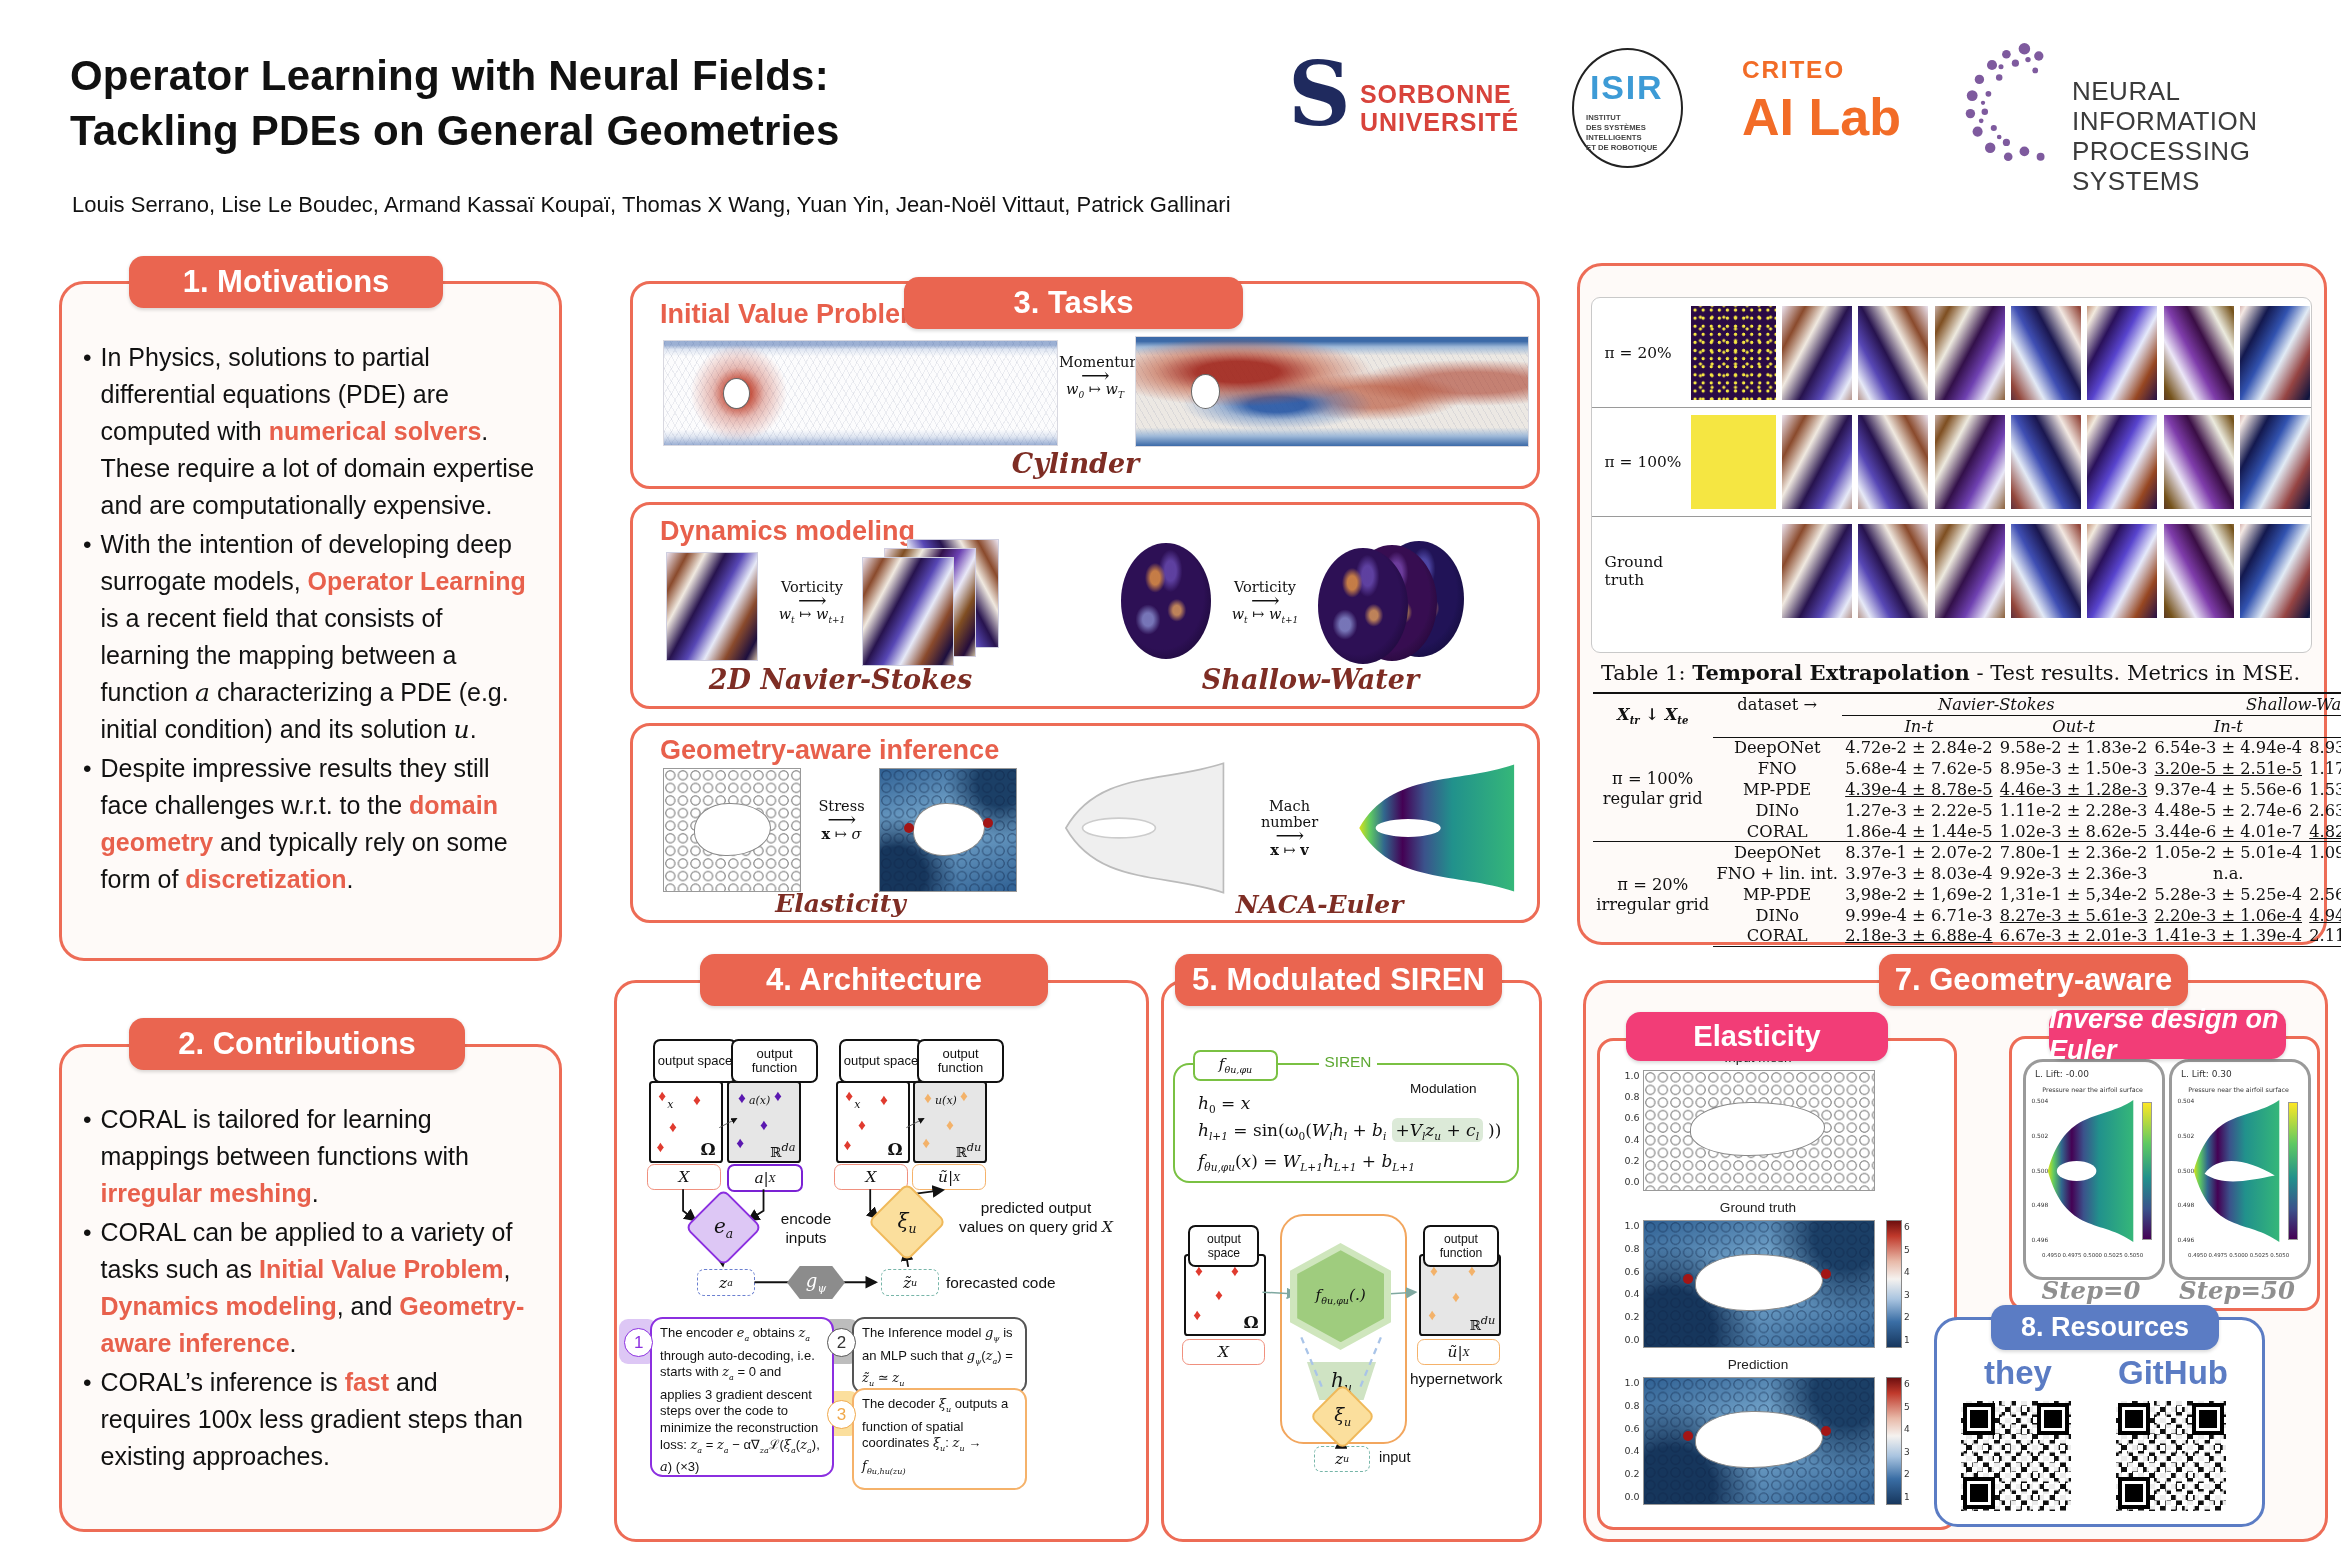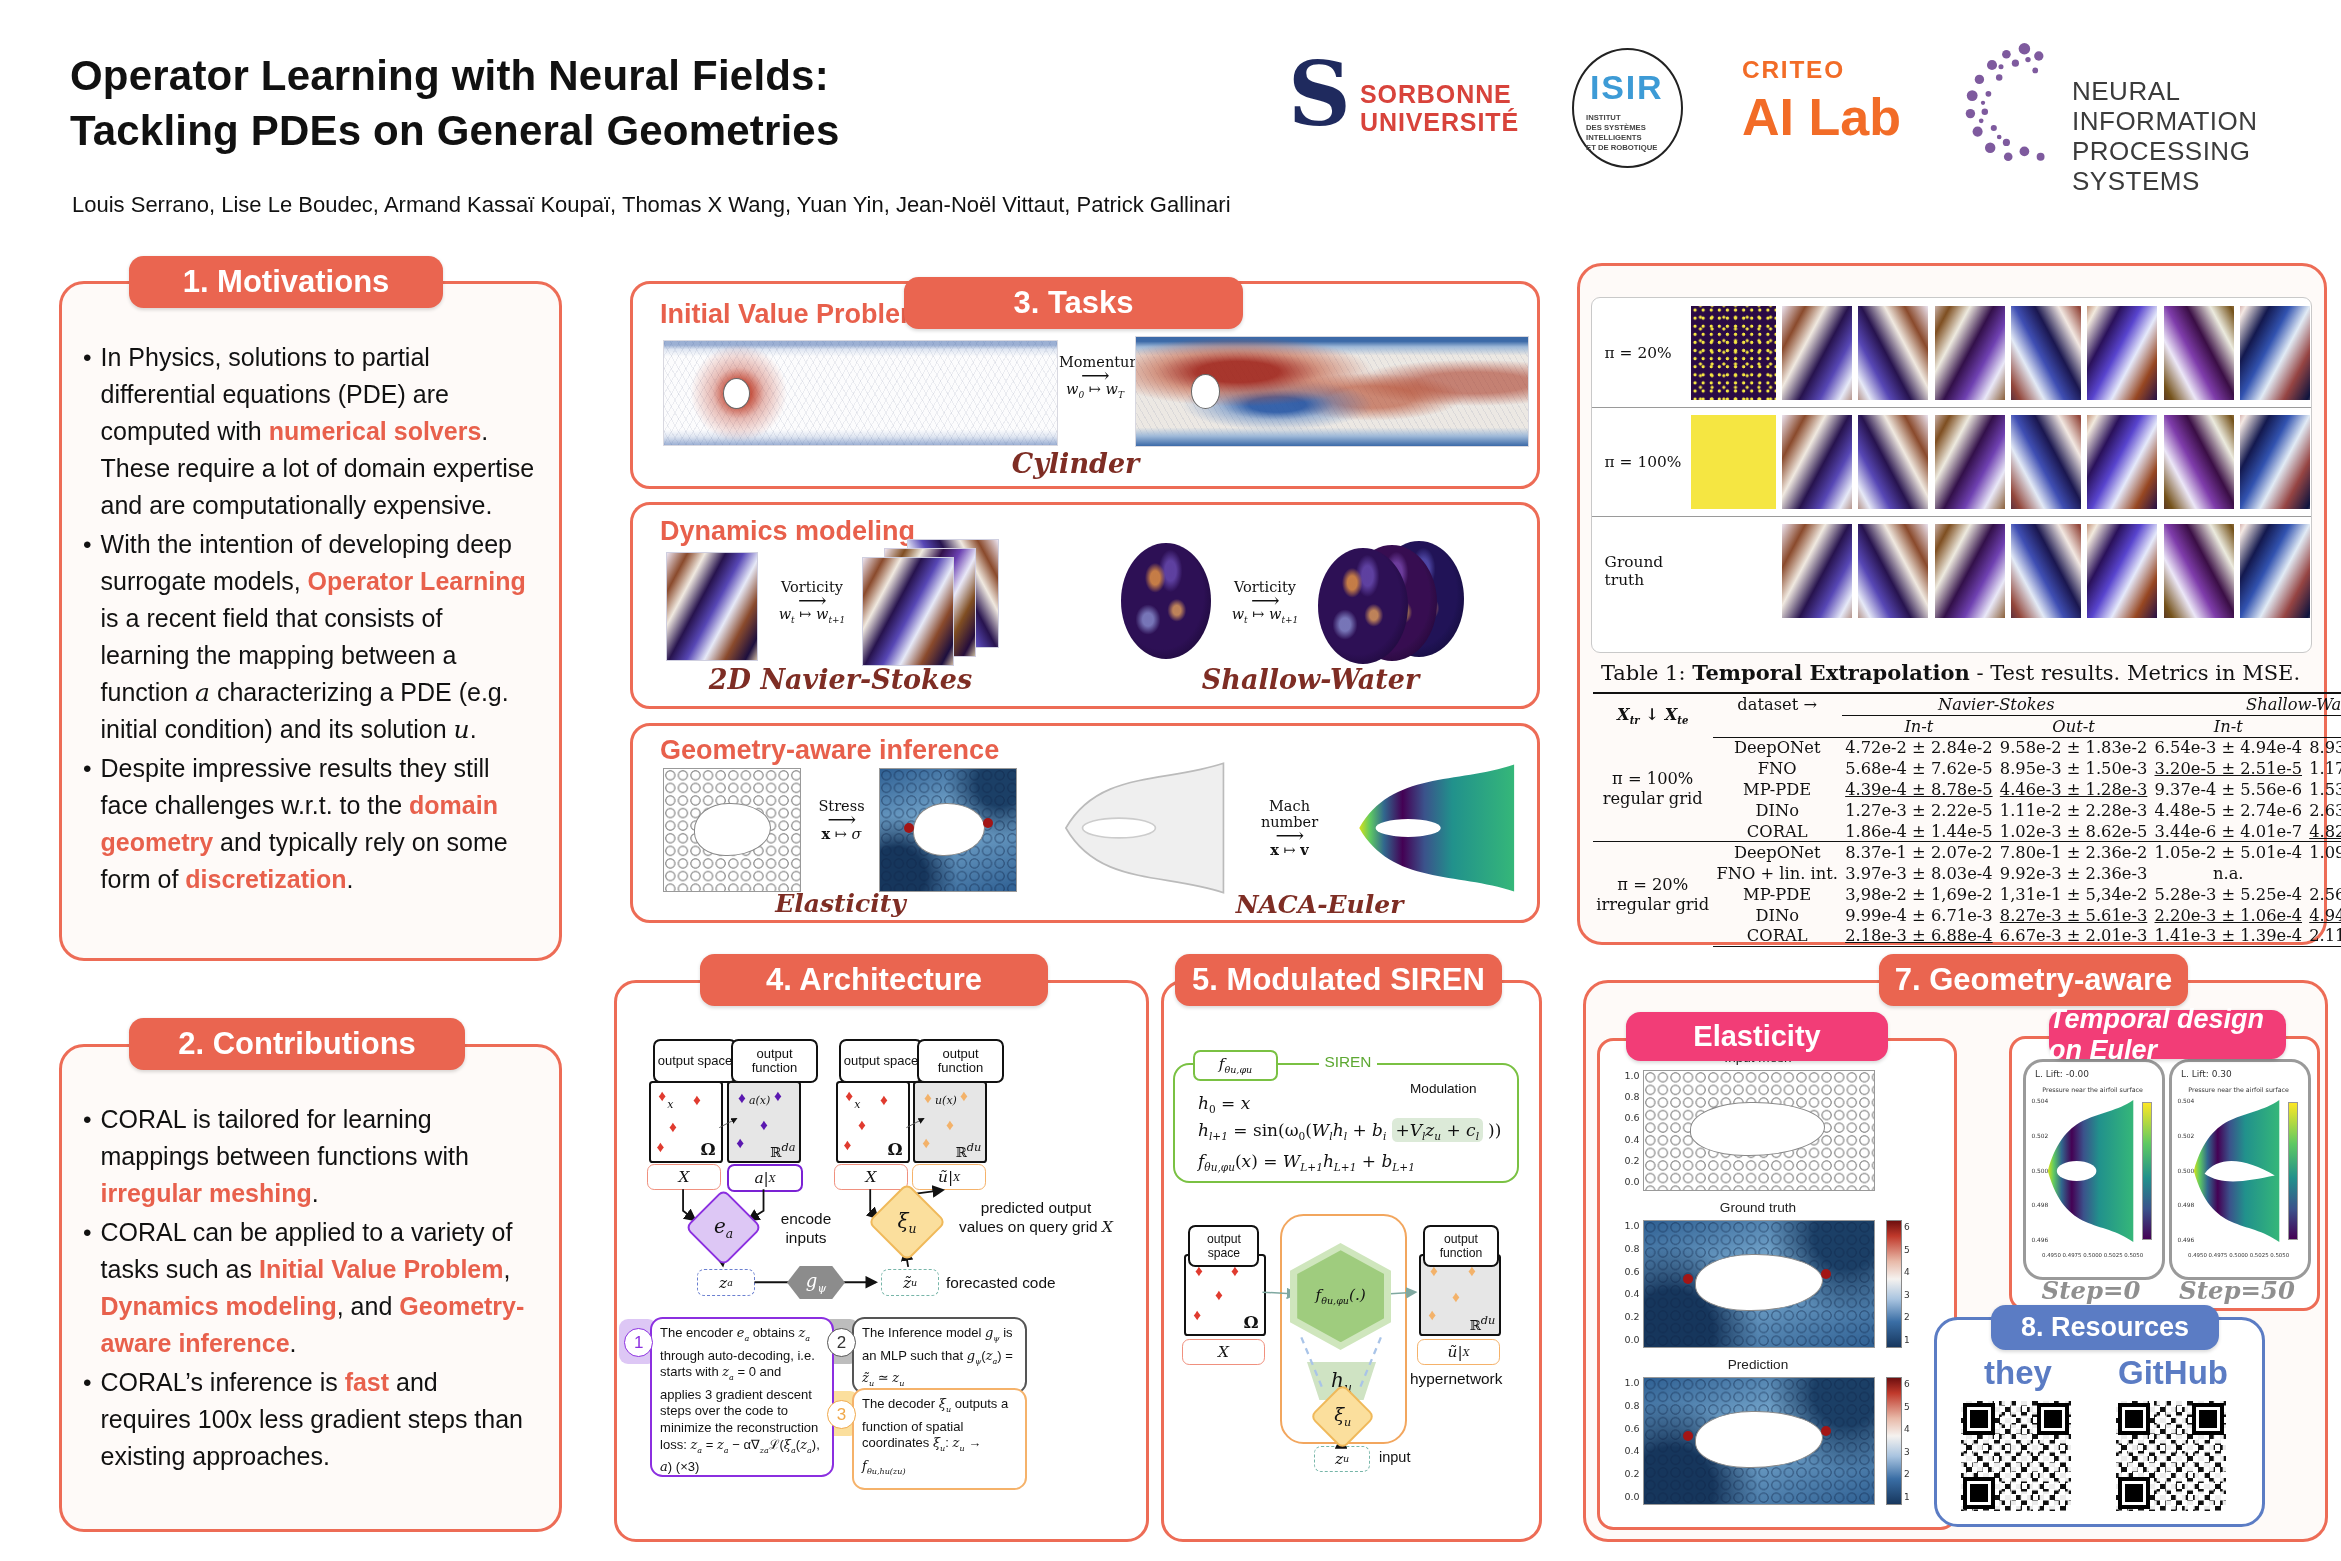--- a/index.html
+++ b/index.html
@@ -773,21 +773,21 @@
       <svg class="abs" style="left:20px;top:34px;" width="90" height="150" viewBox="0 0 100 166">
         <path d="M2,83 C22,12 62,28 97,4 L97,162 C62,136 22,154 2,83 Z" fill="url(#naca-grad)"></path>
         <path d="M14,86 C30,64 62,70 92,88 C62,94 34,100 14,86 Z" fill="#fff"></path>
       </svg>
       <div class="vbar" style="left:116px;top:40px;height:136px;"></div>
       <div class="tiny" style="left:12.6px;top:190px;width:108px;text-align:center;font-size:5.4px;">0.4950 0.4975 0.5000 0.5025 0.5050</div>
     </div>
     <div class="steplbl" style="left:11px;top:237px;width:136px;">Step=0</div>
     <div class="steplbl" style="left:157px;top:237px;width:136px;">Step=50</div>
   </div>
-  <div class="hdr pink" style="left:2049px;top:1010px;width:237px;height:49px;font-size:27px;font-style:italic;z-index:7;">Temporal design on Euler</div>
+  <div class="hdr pink" style="left:2049px;top:1010px;width:237px;height:49px;font-size:27px;font-style:italic;z-index:7;">Inverse design on Euler</div>
 
   <div class="abs" style="left:1934px;top:1317px;width:325px;height:204px;border:3.6px solid #5B7CC4;border-radius:23.5px;background:#fff;z-index:6;"></div>
   <div class="hdr blue" style="left:1991px;top:1305px;width:228px;height:45px;font-size:27px;z-index:8;">8. Resources</div>
   <div class="reslbl" style="left:1950px;top:1354px;width:136px;z-index:7;">they</div>
   <div class="reslbl" style="left:2105px;top:1354px;width:136px;z-index:7;">GitHub</div>
   <div class="qr" style="left:1957px;top:1397px;width:110px;height:110px;z-index:7;">
     <span class="fp tl"></span>
       <span class="fp tr"></span>
       <span class="fp bl"></span>
   </div>

